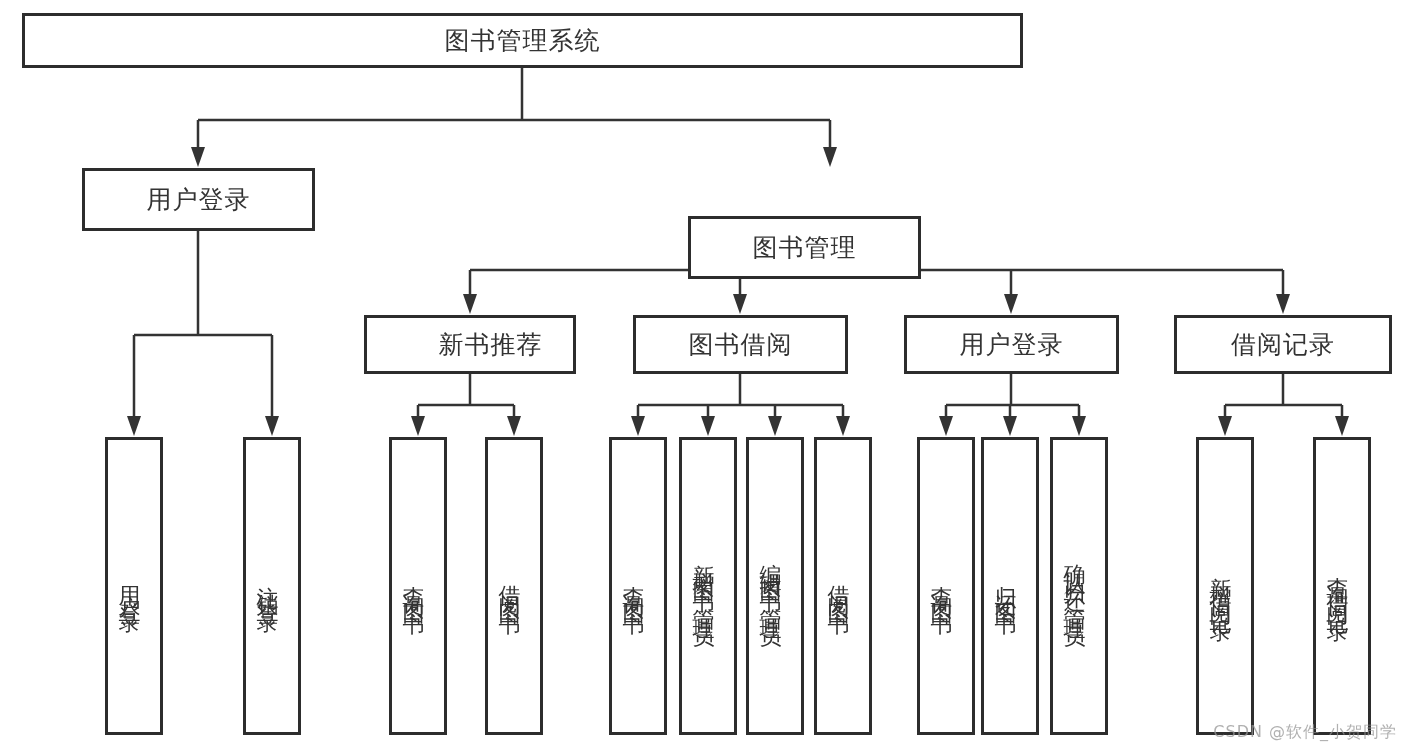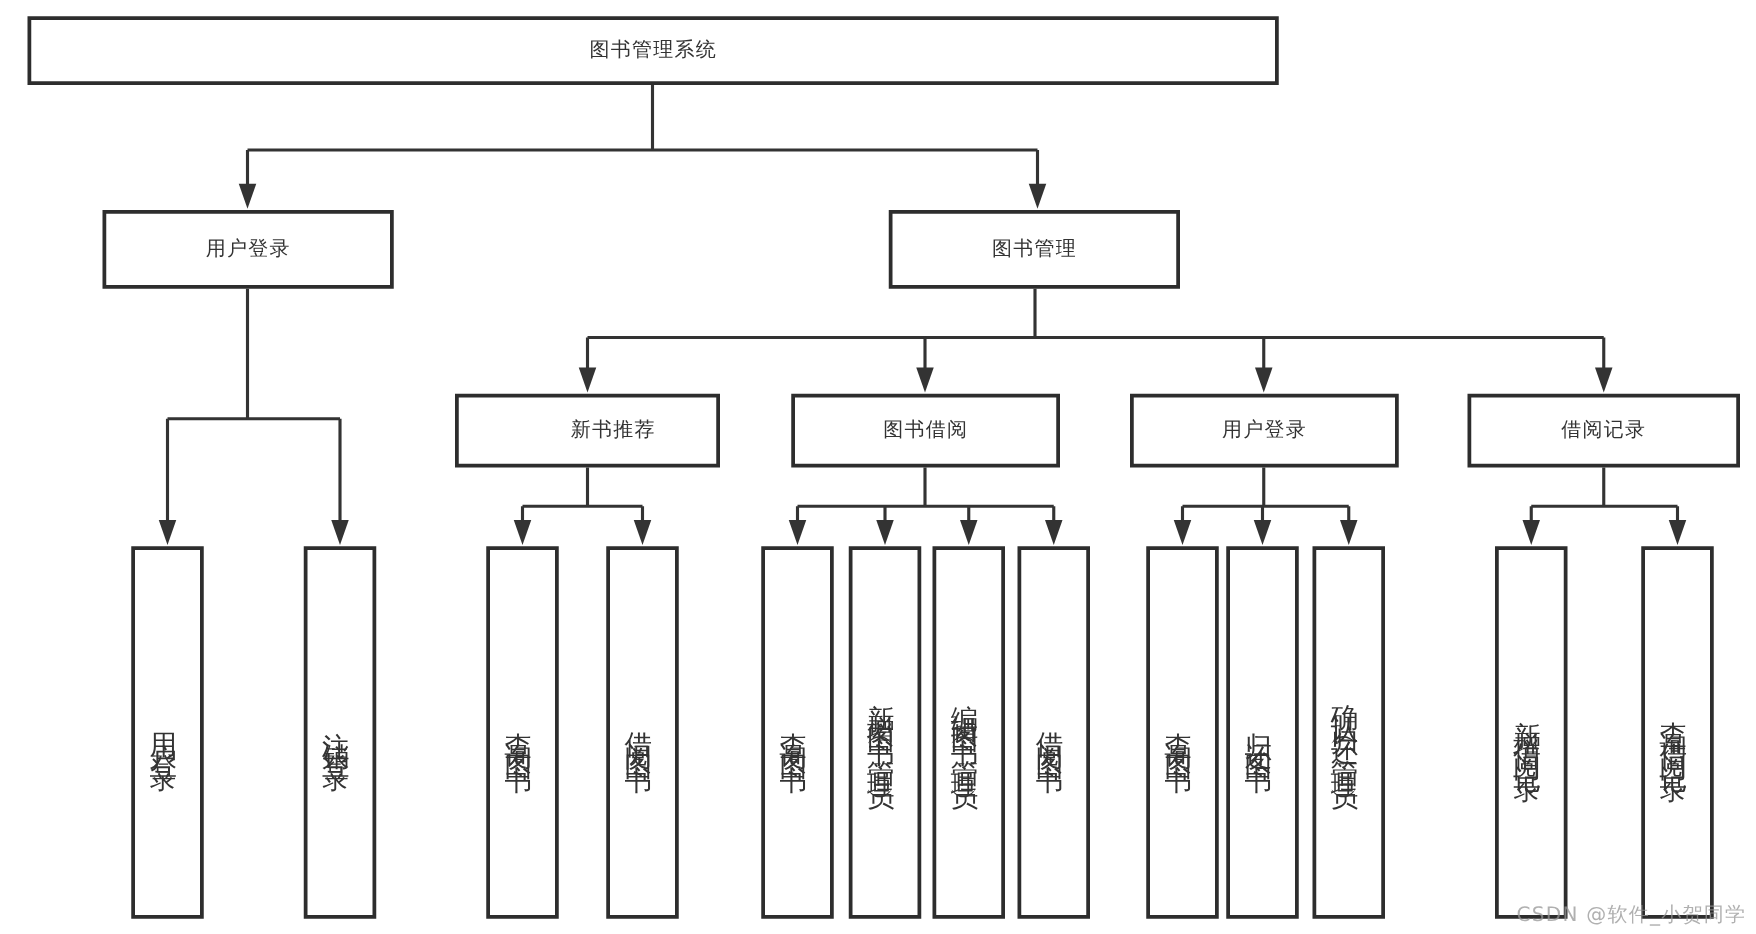--- a/index.html
+++ b/index.html
@@ -15,21 +15,21 @@
     position:absolute;
     box-sizing:border-box;
     background:#ffffff;
     border:3px solid #2d2d2d;
     color:#333333;
     display:flex;
     align-items:center;
     justify-content:center;
     z-index:2;
   }
-  .hnode{font-size:16px;letter-spacing:1px;}
+  .hnode{font-size:25px;letter-spacing:1px;}
   .root{left:22px;top:13px;width:1001px;height:55px;}
   .lvl2{top:168px;width:233px;height:63px;}
   .lvl3{top:315px;height:59px;}
   .leaf{top:437px;width:58px;height:298px;}
   .vtext{
     writing-mode:vertical-rl;
     text-orientation:mixed;
     font-size:22px;
     letter-spacing:9px;
     line-height:1;
@@ -91,21 +91,21 @@
     </g>
   </svg>
 
   <div class="node hnode root">
     <span>图书管理系统</span>
   </div>
 
   <div class="node hnode lvl2" style="left:82px;">
     <span>用户登录</span>
   </div>
-  <div class="node hnode lvl2" style="left:711px;">
+  <div class="node hnode lvl2" style="left:688px;margin-top:48px;">
     <span>图书管理</span>
   </div>
 
   <div class="node hnode lvl3" style="left:364px;width:212px;padding-left:41px;">
     <span>新书推荐</span>
   </div>
   <div class="node hnode lvl3" style="left:633px;width:215px;">
     <span>图书借阅</span>
   </div>
   <div class="node hnode lvl3" style="left:904px;width:215px;">

